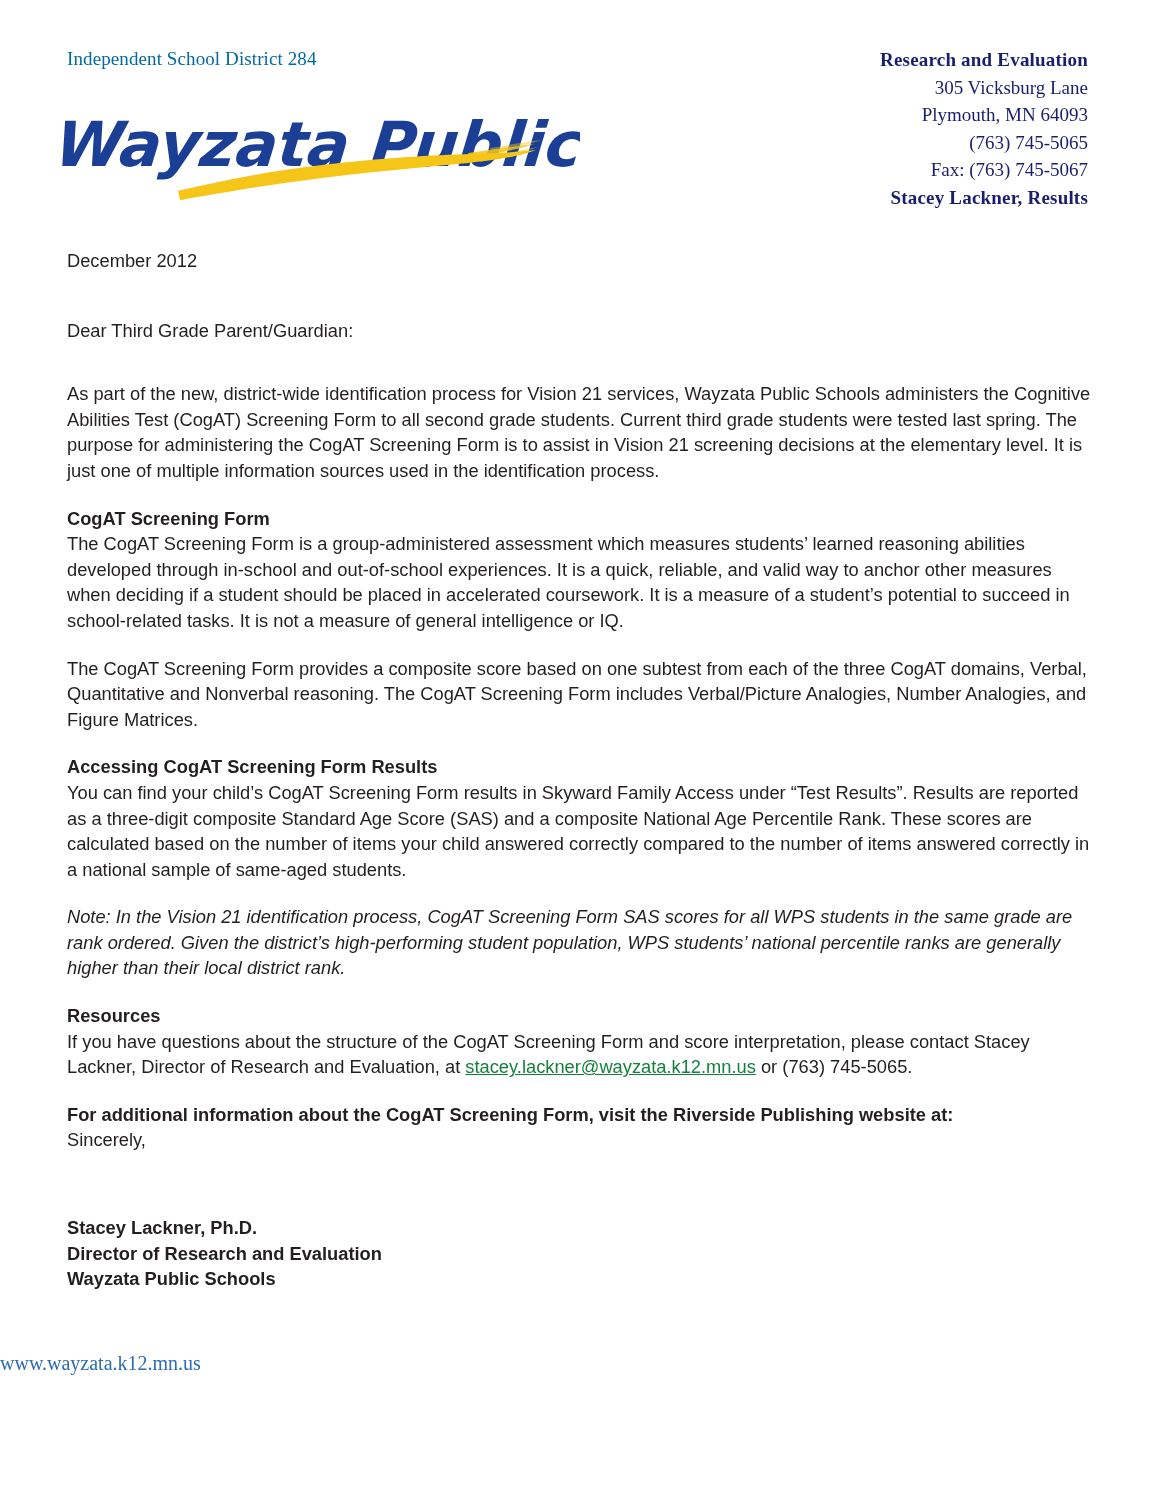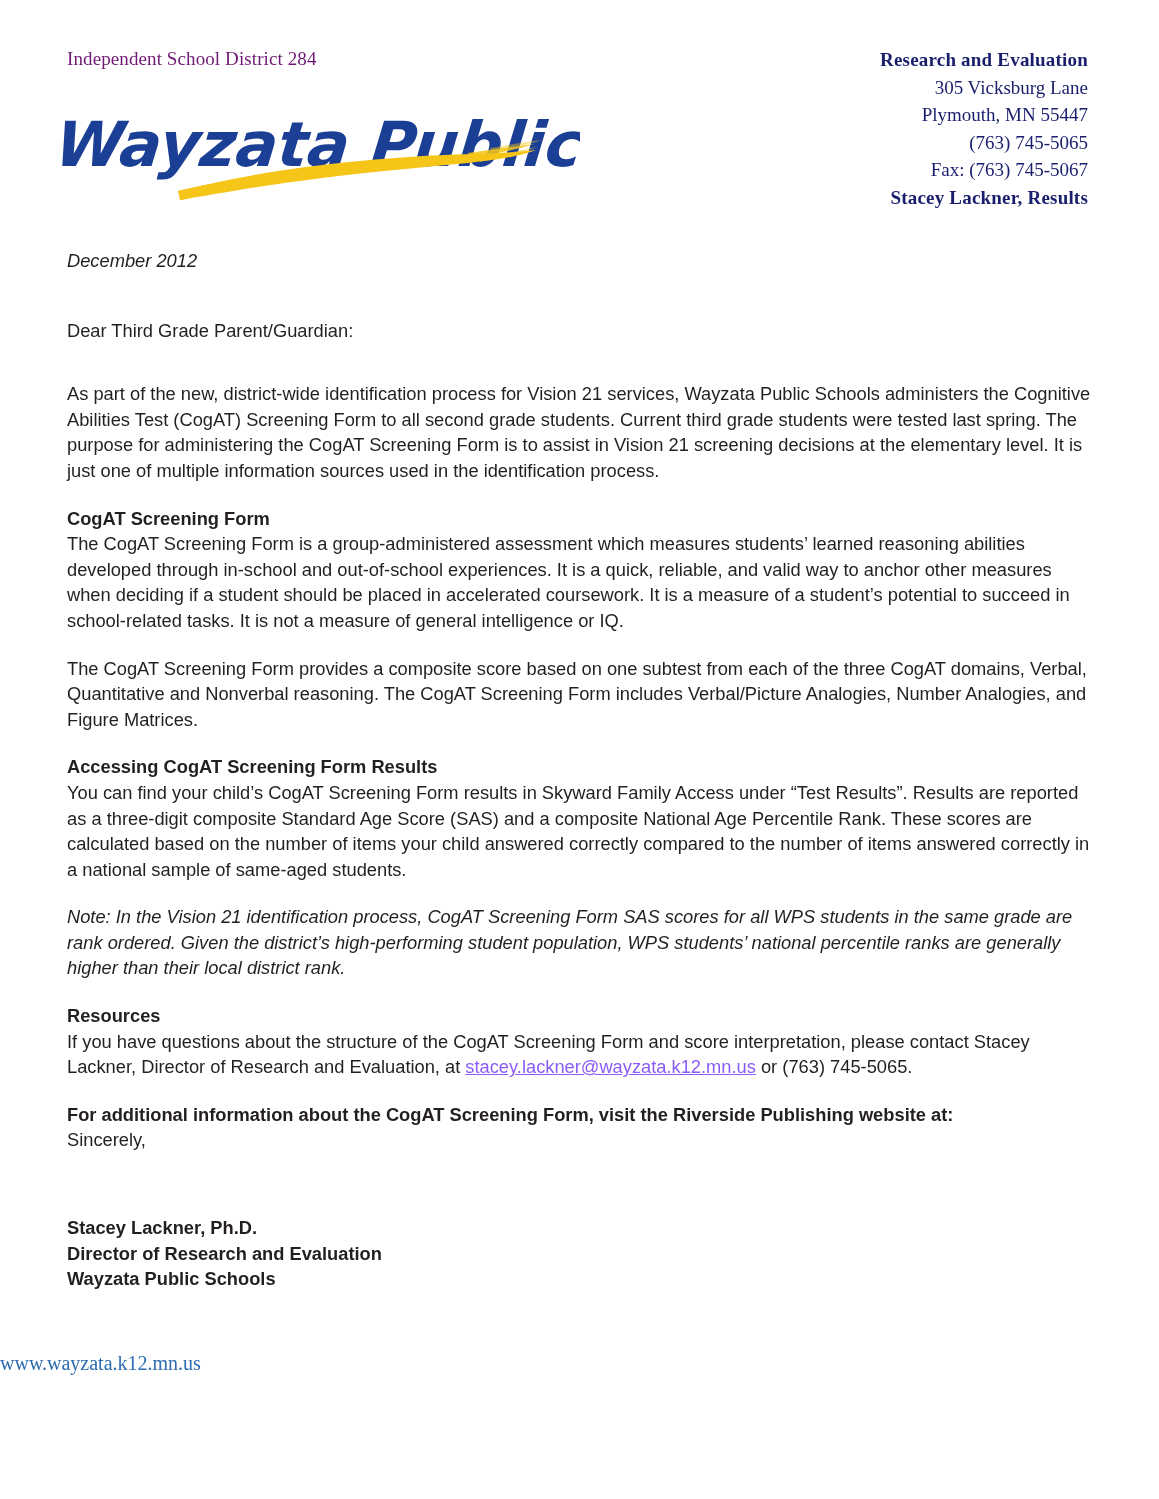--- a/index.html
+++ b/index.html
@@ -26,21 +26,21 @@
     top: 0;
     width: 1159px;
     height: 240px;
   }
   .district-line {
     position: absolute;
     left: 67px;
     top: 48px;
     font-family: "Liberation Serif", serif;
     font-size: 19px;
-    color: #701a75;
+    color: #0369a1;
     letter-spacing: 0.1px;
     white-space: nowrap;
   }
 
   
   .logo-wrap {
     position: absolute;
     left: 60px;
     top: 88px;
     width: 520px;
@@ -81,32 +81,32 @@
     left: 67px;
     top: 248px;
     width: 1026px;
     font-family: "Liberation Sans", sans-serif;
     font-size: 18.3px;
     line-height: 25.6px;
     color: #231f20;
   }
   .blk { margin: 0 0 22px 0; }
   .blk.tight { margin-bottom: 0; font-weight: bold; }
-  .date-line { margin: 0 0 44px 0; font-style: italic; }
+  .date-line { margin: 0 0 44px 0; }
   .salutation { margin: 0 0 38px 0; }
   .sec-head {
     font-weight: bold;
     margin: 0;
     line-height: 25.6px;
   }
   .note-italic { font-style: italic; }
   .sign-lines { margin: 0; font-weight: bold; }
   .sign-gap { height: 40px; }
   a.doclink, .doclink {
-    color: #8b5cf6;
+    color: #15803d;
     text-decoration: underline;
   }
 
   
   .footer {
     position: absolute;
     left: 0;
     top: 1352px;
     width: 1159px;
     text-align: left;
@@ -138,21 +138,21 @@
           <path d="M418,70 C438,67 458,63 478,59 C460,66 438,70 420,74 Z" fill="#f5c518" opacity="0.55"></path>
           <path d="M430,60 C448,57 466,54 482,52 C466,57 448,61 432,64 Z" fill="#f5c518" opacity="0.45"></path>
           <path d="M118,103 C140,98 168,92 196,87 C176,96 148,105 122,112 Z" fill="#f5c518"></path>
         </g>
       </svg>
     </div>
 
     <div class="contact">
       <div class="strong">Research and Evaluation</div>
       <div>305 Vicksburg Lane</div>
-      <div>Plymouth, MN  55447</div>
+      <div>Plymouth, MN  64093</div>
       <div>(763) 745-5065</div>
       <div>Fax: (763) 745-5067</div>
       <div class="strong">Stacey Lackner, Results</div>
     </div>
   </div>
 
   <div class="body-area">
 
     <p class="date-line">December 2012</p>
 

